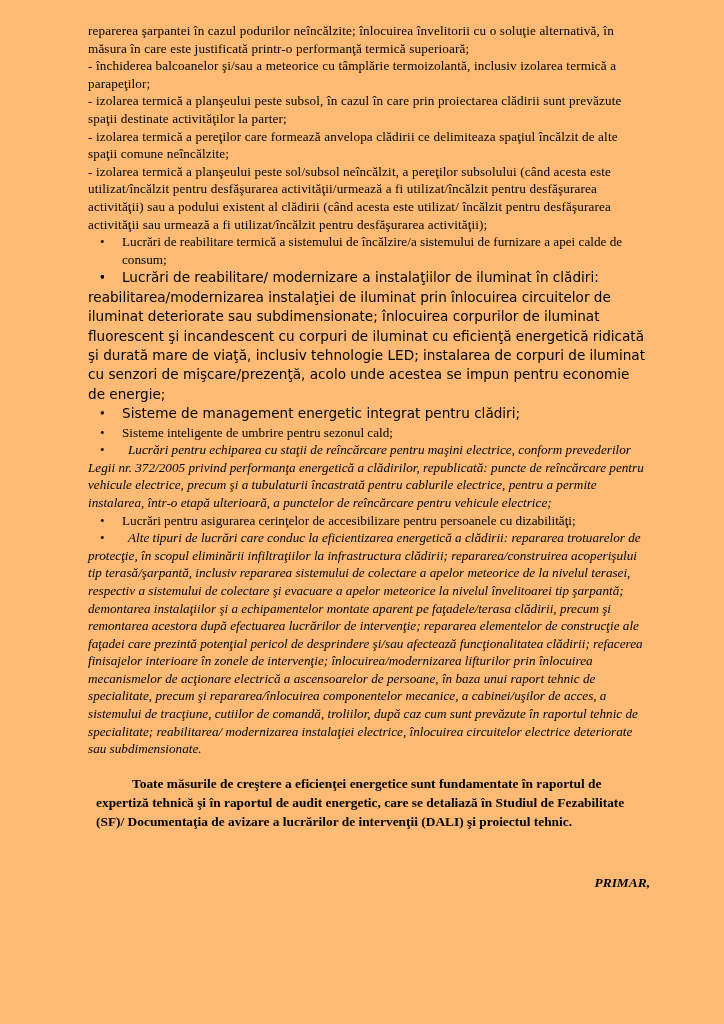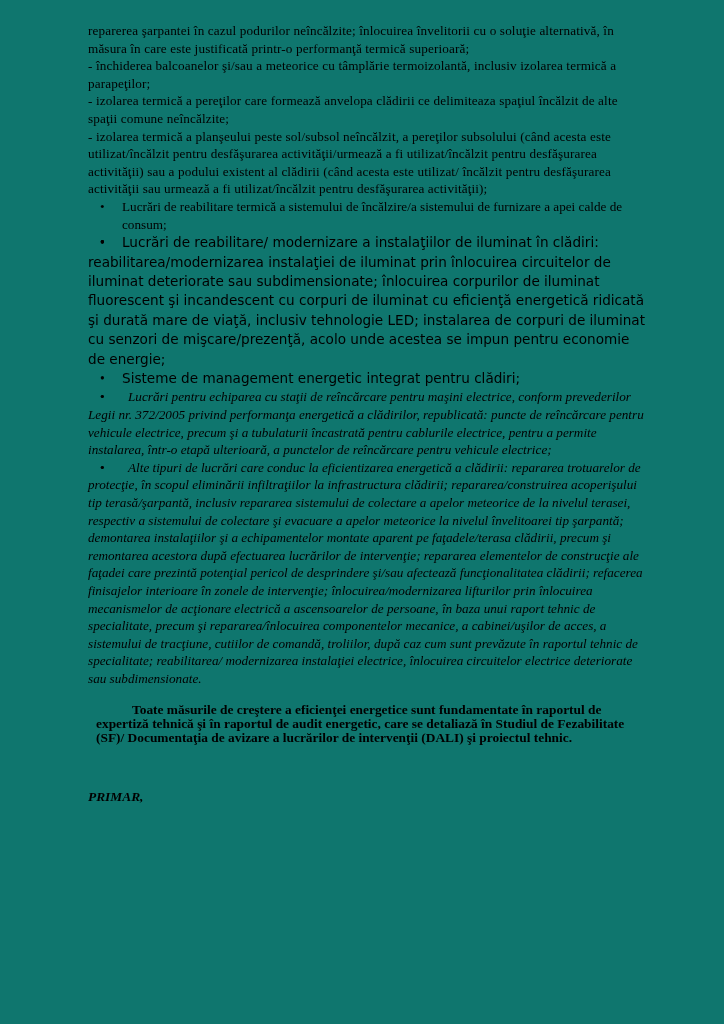--- a/index.html
+++ b/index.html
@@ -15,21 +15,21 @@
     font-family: "Liberation Serif", "DejaVu Serif", serif;
     color: #000000;
     -webkit-font-smoothing: antialiased;
   }
   .page {
     position: relative;
     width: 724px;
     height: 1024px;
     box-sizing: border-box;
     padding: 22px 74px 0 88px;
-    background: #0f766e;
+    background: #fdba74;
   }
 
   
   .serif-block {
     font-family: "Liberation Serif", "DejaVu Serif", serif;
     font-size: 13.2px;
     line-height: 17.6px;
     text-align: left;
     margin: 0;
     letter-spacing: 0.01em;
@@ -84,51 +84,52 @@
     line-height: 19.4px;
   }
   li.sans-li .dot {
     font-family: "DejaVu Sans", "Liberation Sans", sans-serif;
   }
 
   
   .closing {
     font-family: "Liberation Serif", "DejaVu Serif", serif;
     font-size: 13.4px;
-    line-height: 14px;
+    line-height: 19px;
     font-weight: bold;
     margin: 16px 0 0 0;
     padding-left: 8px;
     text-indent: 36px;
   }
 
   
   .signature {
     margin-top: 44px;
-    text-align: left;
+    text-align: right;
     font-family: "Liberation Serif", "DejaVu Serif", serif;
     font-weight: bold;
     font-style: italic;
     font-size: 13.4px;
   }
   .signature .role {
     margin: 0;
   }
   .signature .name {
     margin: 26px 0 0 0;
   }
 </style>
 </head>
 <body>
 
 <div class="page">
 
   <div class="serif-block">
     <p>reparerea şarpantei în cazul podurilor neîncălzite; înlocuirea învelitorii cu o soluţie alternativă, în măsura în care este justificată printr-o performanţă termică superioară;</p>
     <p>- închiderea balcoanelor şi/sau a meteorice cu tâmplărie termoizolantă, inclusiv izolarea termică a parapeţilor;</p>
+    <p>- izolarea termică a planşeului peste subsol, în cazul în care prin proiectarea clădirii sunt prevăzute spaţii destinate activităţilor la parter;</p>
     <p>- izolarea termică a pereţilor care formează anvelopa clădirii ce delimiteaza spaţiul încălzit de alte spaţii comune neîncălzite;</p>
     <p>- izolarea termică a planşeului peste sol/subsol neîncălzit, a pereţilor subsolului (când acesta este utilizat/încălzit pentru desfăşurarea activităţii/urmează a fi utilizat/încălzit pentru desfăşurarea activităţii) sau a podului existent al clădirii (când acesta este utilizat/ încălzit pentru desfăşurarea activităţii sau urmează a fi utilizat/încălzit pentru desfăşurarea activităţii);</p>
   </div>
 
   <ul class="bullets">
 
     <li class="serif-li">
       <span class="dot">•</span>
       <span class="body">Lucrări de reabilitare termică a sistemului de încălzire/a sistemului de furnizare a apei calde de consum;</span>
     </li>
@@ -146,29 +147,31 @@
       <span class="body">Lucrări de reabilitare/ modernizare a instalaţiilor de iluminat în clădiri: reabilitarea/modernizarea instalaţiei de iluminat prin înlocuirea circuitelor de iluminat deteriorate sau subdimensionate; înlocuirea corpurilor de iluminat fluorescent şi incandescent cu corpuri de iluminat cu eficienţă energetică ridicată şi durată mare de viaţă, inclusiv tehnologie LED; instalarea de corpuri de iluminat cu senzori de mişcare/prezenţă, acolo unde acestea se impun pentru economie de energie;</span>
     </li>
 
     <li class="sans-li">
       <span class="dot">•</span>
       <span class="body">Sisteme de management energetic integrat pentru clădiri;</span>
     </li>
 
     <li class="serif-li">
       <span class="dot">•</span>
+      <span class="body">Sisteme inteligente de umbrire pentru sezonul cald;</span>
     </li>
 
     <li class="serif-li flush wide">
       <span class="dot">•</span>
       <span class="body">Lucrări pentru echiparea cu staţii de reîncărcare pentru maşini electrice, conform prevederilor Legii nr. 372/2005 privind performanţa energetică a clădirilor, republicată: puncte de reîncărcare pentru vehicule electrice, precum şi a tubulaturii încastrată pentru cablurile electrice, pentru a permite instalarea, într-o etapă ulterioară, a punctelor de reîncărcare pentru vehicule electrice;</span>
     </li>
 
     <li class="serif-li">
       <span class="dot">•</span>
+      <span class="body">Lucrări pentru asigurarea cerinţelor de accesibilizare pentru persoanele cu dizabilităţi;</span>
     </li>
 
     <li class="serif-li flush wide">
       <span class="dot">•</span>
       <span class="body">Alte tipuri de lucrări care conduc la eficientizarea energetică a clădirii: repararea trotuarelor de protecţie, în scopul eliminării infiltraţiilor la infrastructura clădirii; repararea/construirea acoperişului tip terasă/şarpantă, inclusiv repararea sistemului de colectare a apelor meteorice de la nivelul terasei, respectiv a sistemului de colectare şi evacuare a apelor meteorice la nivelul învelitoarei tip şarpantă; demontarea instalaţiilor şi a echipamentelor montate aparent pe faţadele/terasa clădirii, precum şi remontarea acestora după efectuarea lucrărilor de intervenţie; repararea elementelor de construcţie ale faţadei care prezintă potenţial pericol de desprindere şi/sau afectează funcţionalitatea clădirii; refacerea finisajelor interioare în zonele de intervenţie; înlocuirea/modernizarea lifturilor prin înlocuirea mecanismelor de acţionare electrică a ascensoarelor de persoane, în baza unui raport tehnic de specialitate, precum şi repararea/înlocuirea componentelor mecanice, a cabinei/uşilor de acces, a sistemului de tracţiune, cutiilor de comandă, troliilor, după caz cum sunt prevăzute în raportul tehnic de specialitate; reabilitarea/ modernizarea instalaţiei electrice, înlocuirea circuitelor electrice deteriorate sau subdimensionate.</span>
     </li>
 
   </ul>
 
   <p class="closing">Toate măsurile de creştere a eficienţei energetice sunt fundamentate în raportul de expertiză tehnică şi în raportul de audit energetic, care se detaliază în Studiul de Fezabilitate (SF)/ Documentaţia de avizare a lucrărilor de intervenţii (DALI) şi proiectul tehnic.</p>

